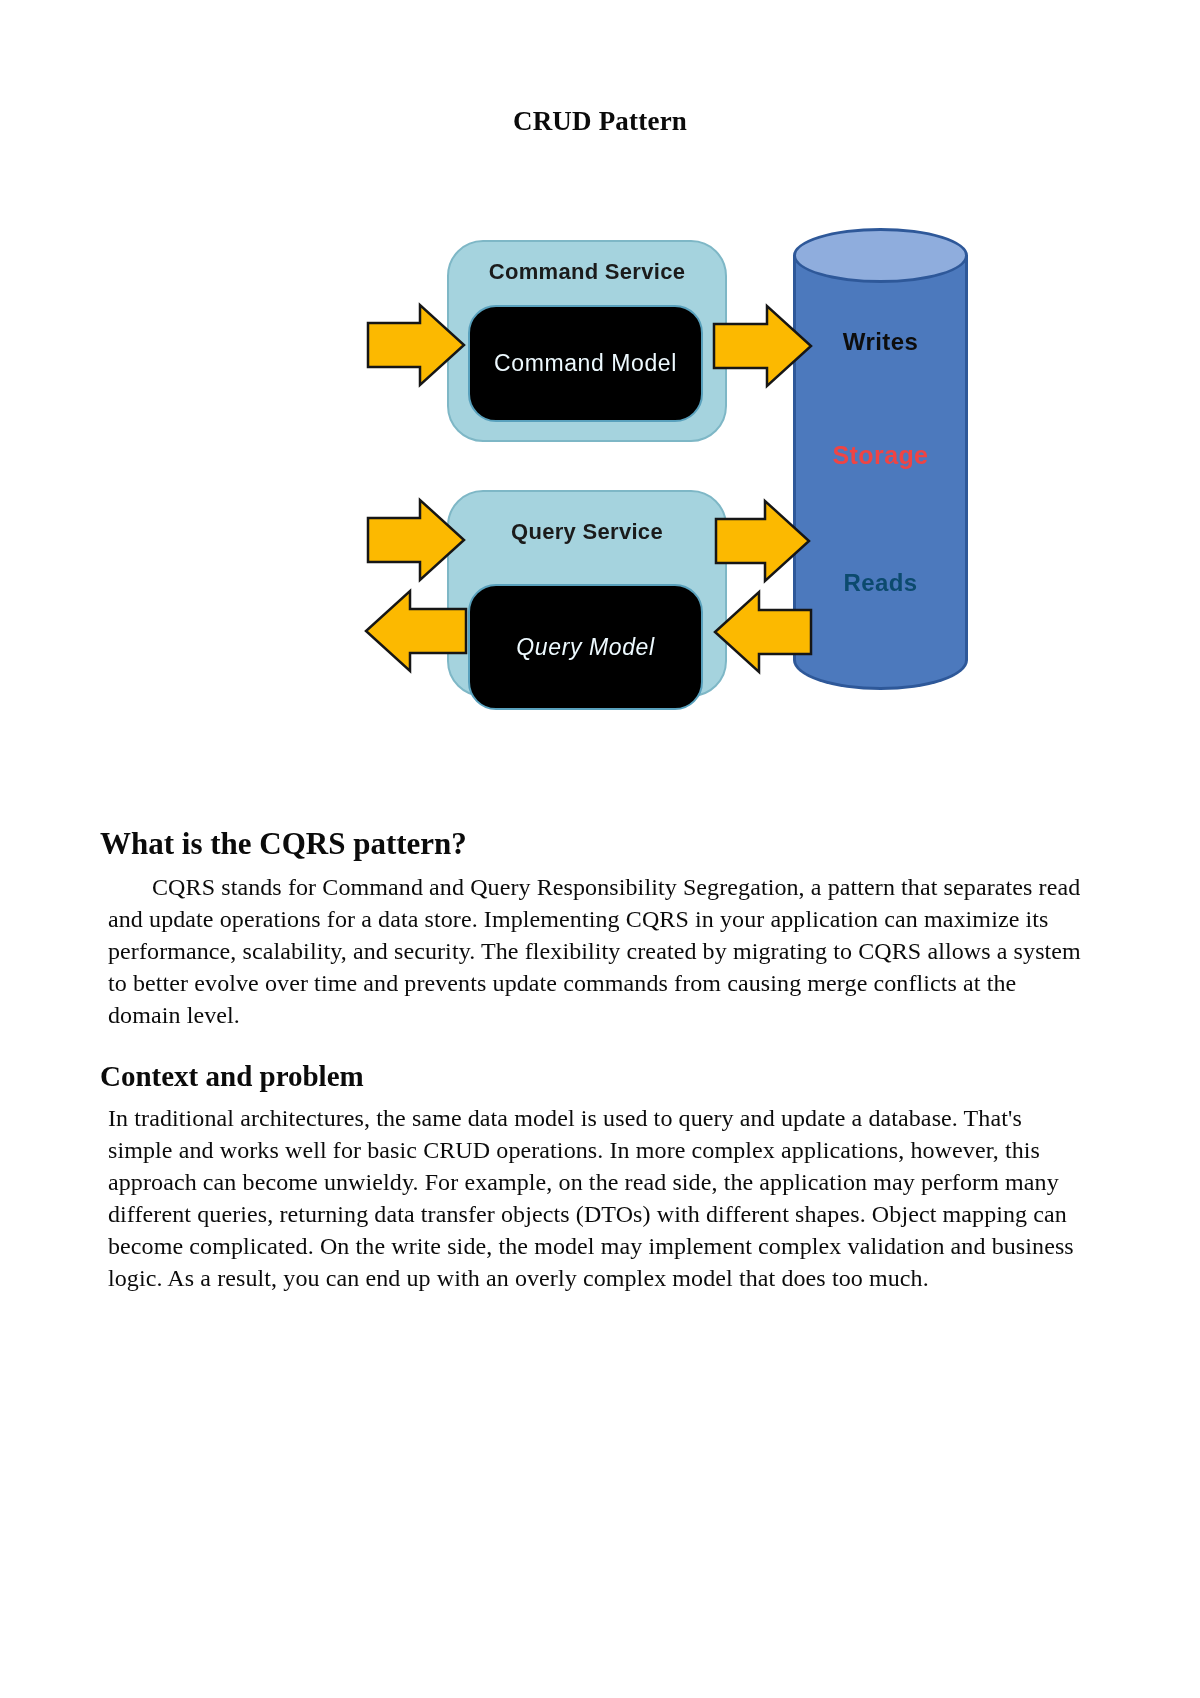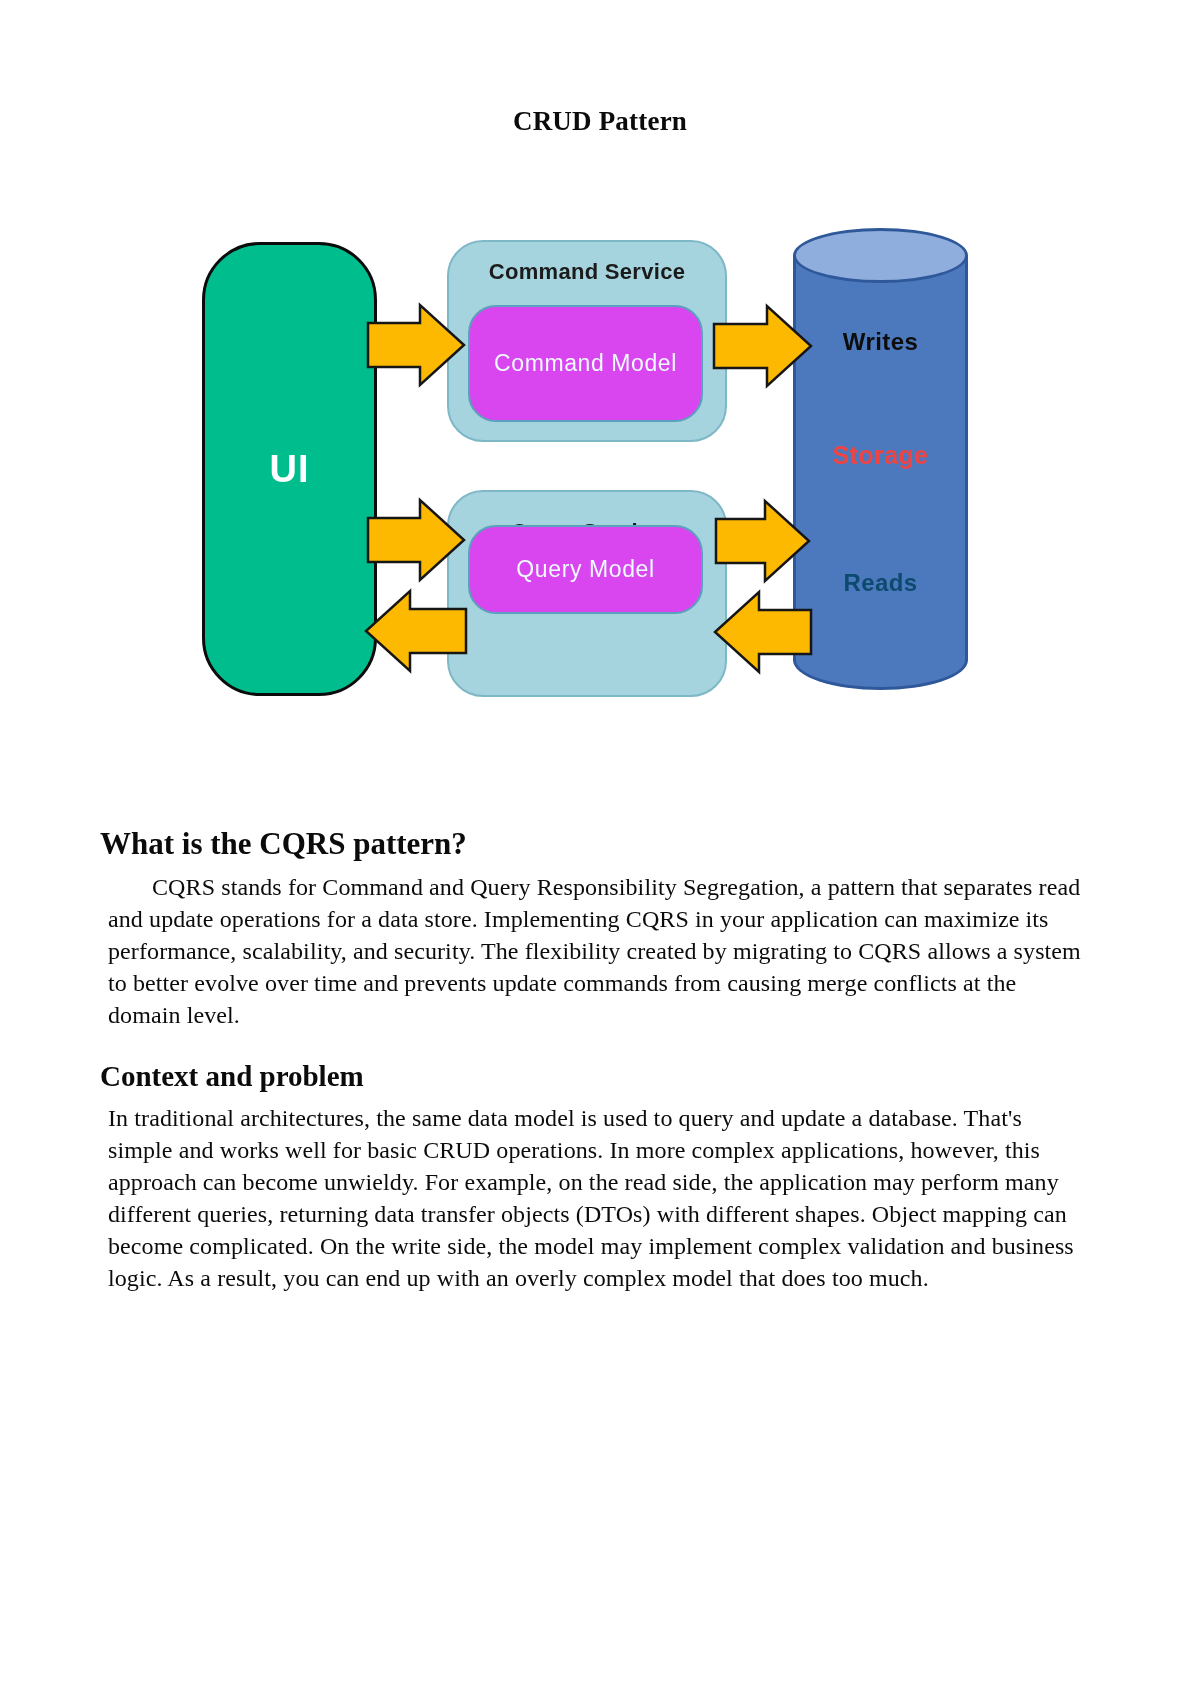--- a/index.html
+++ b/index.html
@@ -64,27 +64,27 @@
     text-align: center;
     font-family: "Liberation Sans", sans-serif;
     font-size: 22px; font-weight: bold; color: #1b1b1b;
     letter-spacing: 0.3px;
   }
   #command-service .service-title { top: 17px; }
   #query-service   .service-title { top: 27px; }
 
   .model-box {
     position: absolute; left: 468px; width: 235px;
-    background: #d946ef;
+    background: #000000;
     border: 2px solid #59a1bd;
     border-radius: 28px;
     display: flex; align-items: center; justify-content: center;
   }
   #command-model { top: 305px; height: 117px; }
-  #query-model   { top: 525px; height: 89px; }
+  #query-model   { top: 584px; height: 126px; font-style: italic; }
   .model-label {
     color: #eefaff; font-family: "Liberation Sans", sans-serif;
     font-size: 23px; font-weight: normal; letter-spacing: 0.6px;
   }
 
   
   .cyl-body {
     position: absolute; left: 793px; top: 255px; width: 175px; height: 435px;
     background: #4C79BD;
     border: 3px solid #2E5899;
@@ -110,23 +110,20 @@
   .arrows-svg { position: absolute; left: 0; top: 0; pointer-events: none; }
   .arrow { fill: #FCB900; stroke: #161616; stroke-width: 2.5; stroke-linejoin: miter; }
 </style>
 </head>
 <body>
 
 <div class="doc-title">CRUD Pattern</div>
 
 <div class="diagram">
 
-  <div class="ui-box">
-    <span class="ui-label">UI</span>
-  </div>
 
   <div class="service-box" id="command-service">
     <div class="service-title">Command Service</div>
   </div>
   <div class="model-box" id="command-model">
     <span class="model-label">Command Model</span>
   </div>
 
   <div class="service-box" id="query-service">
     <div class="service-title">Query Service</div>

